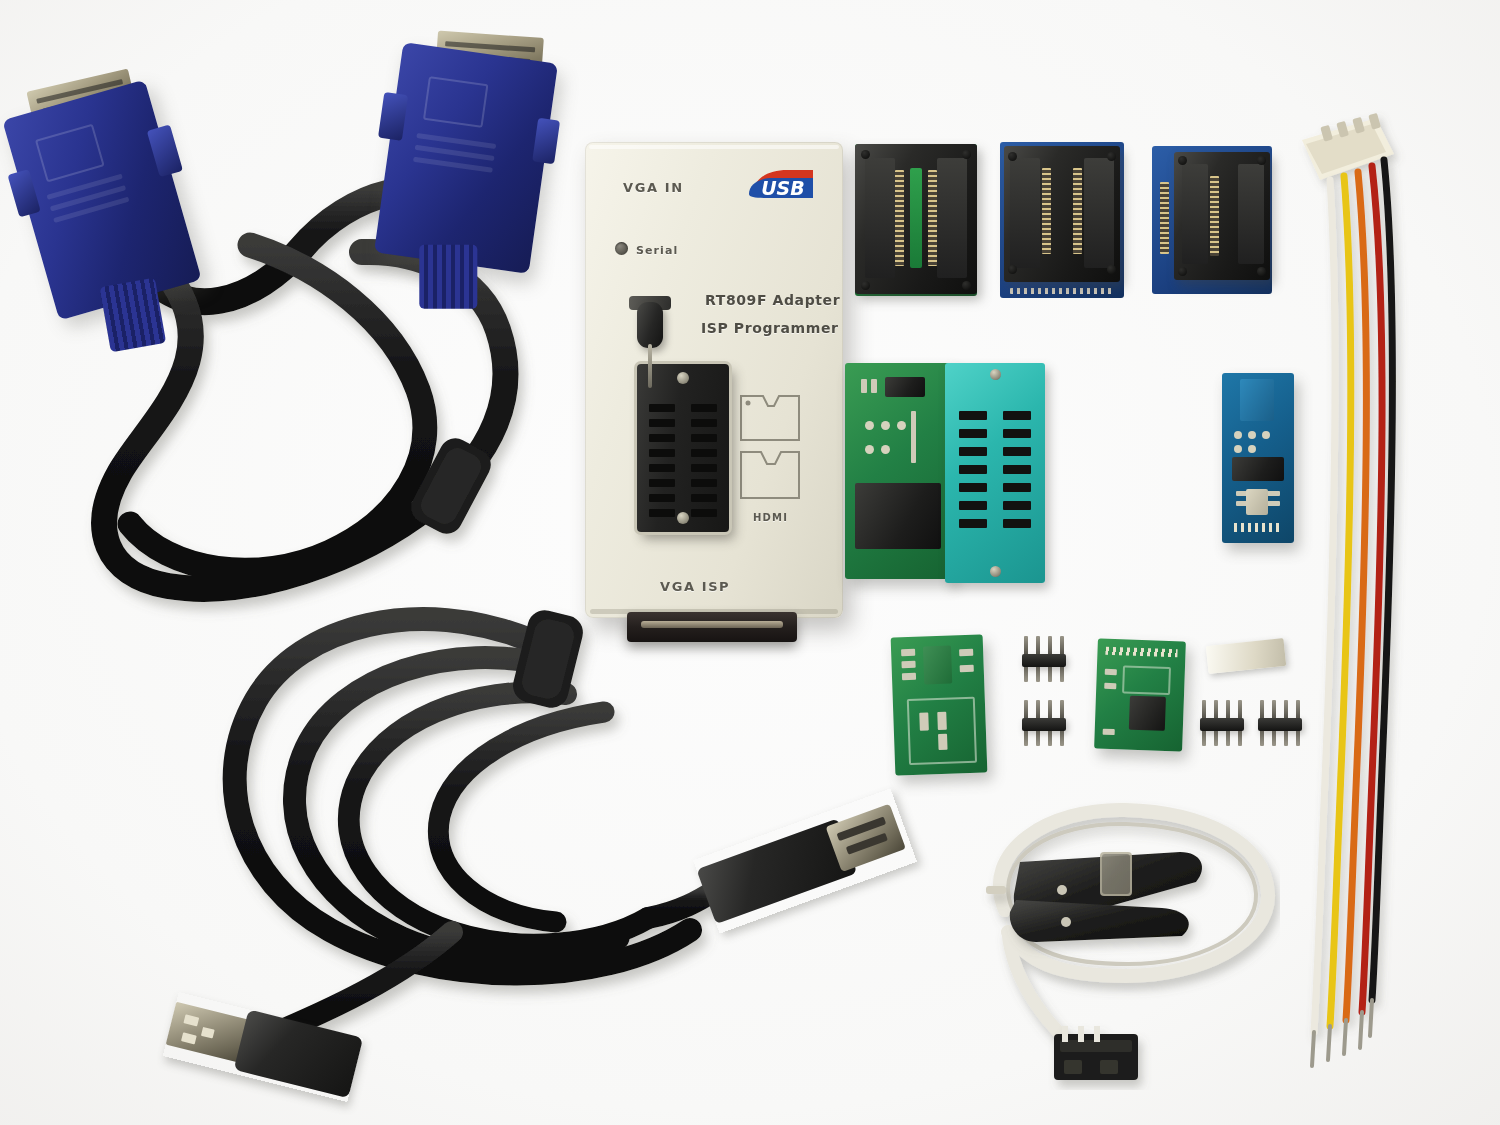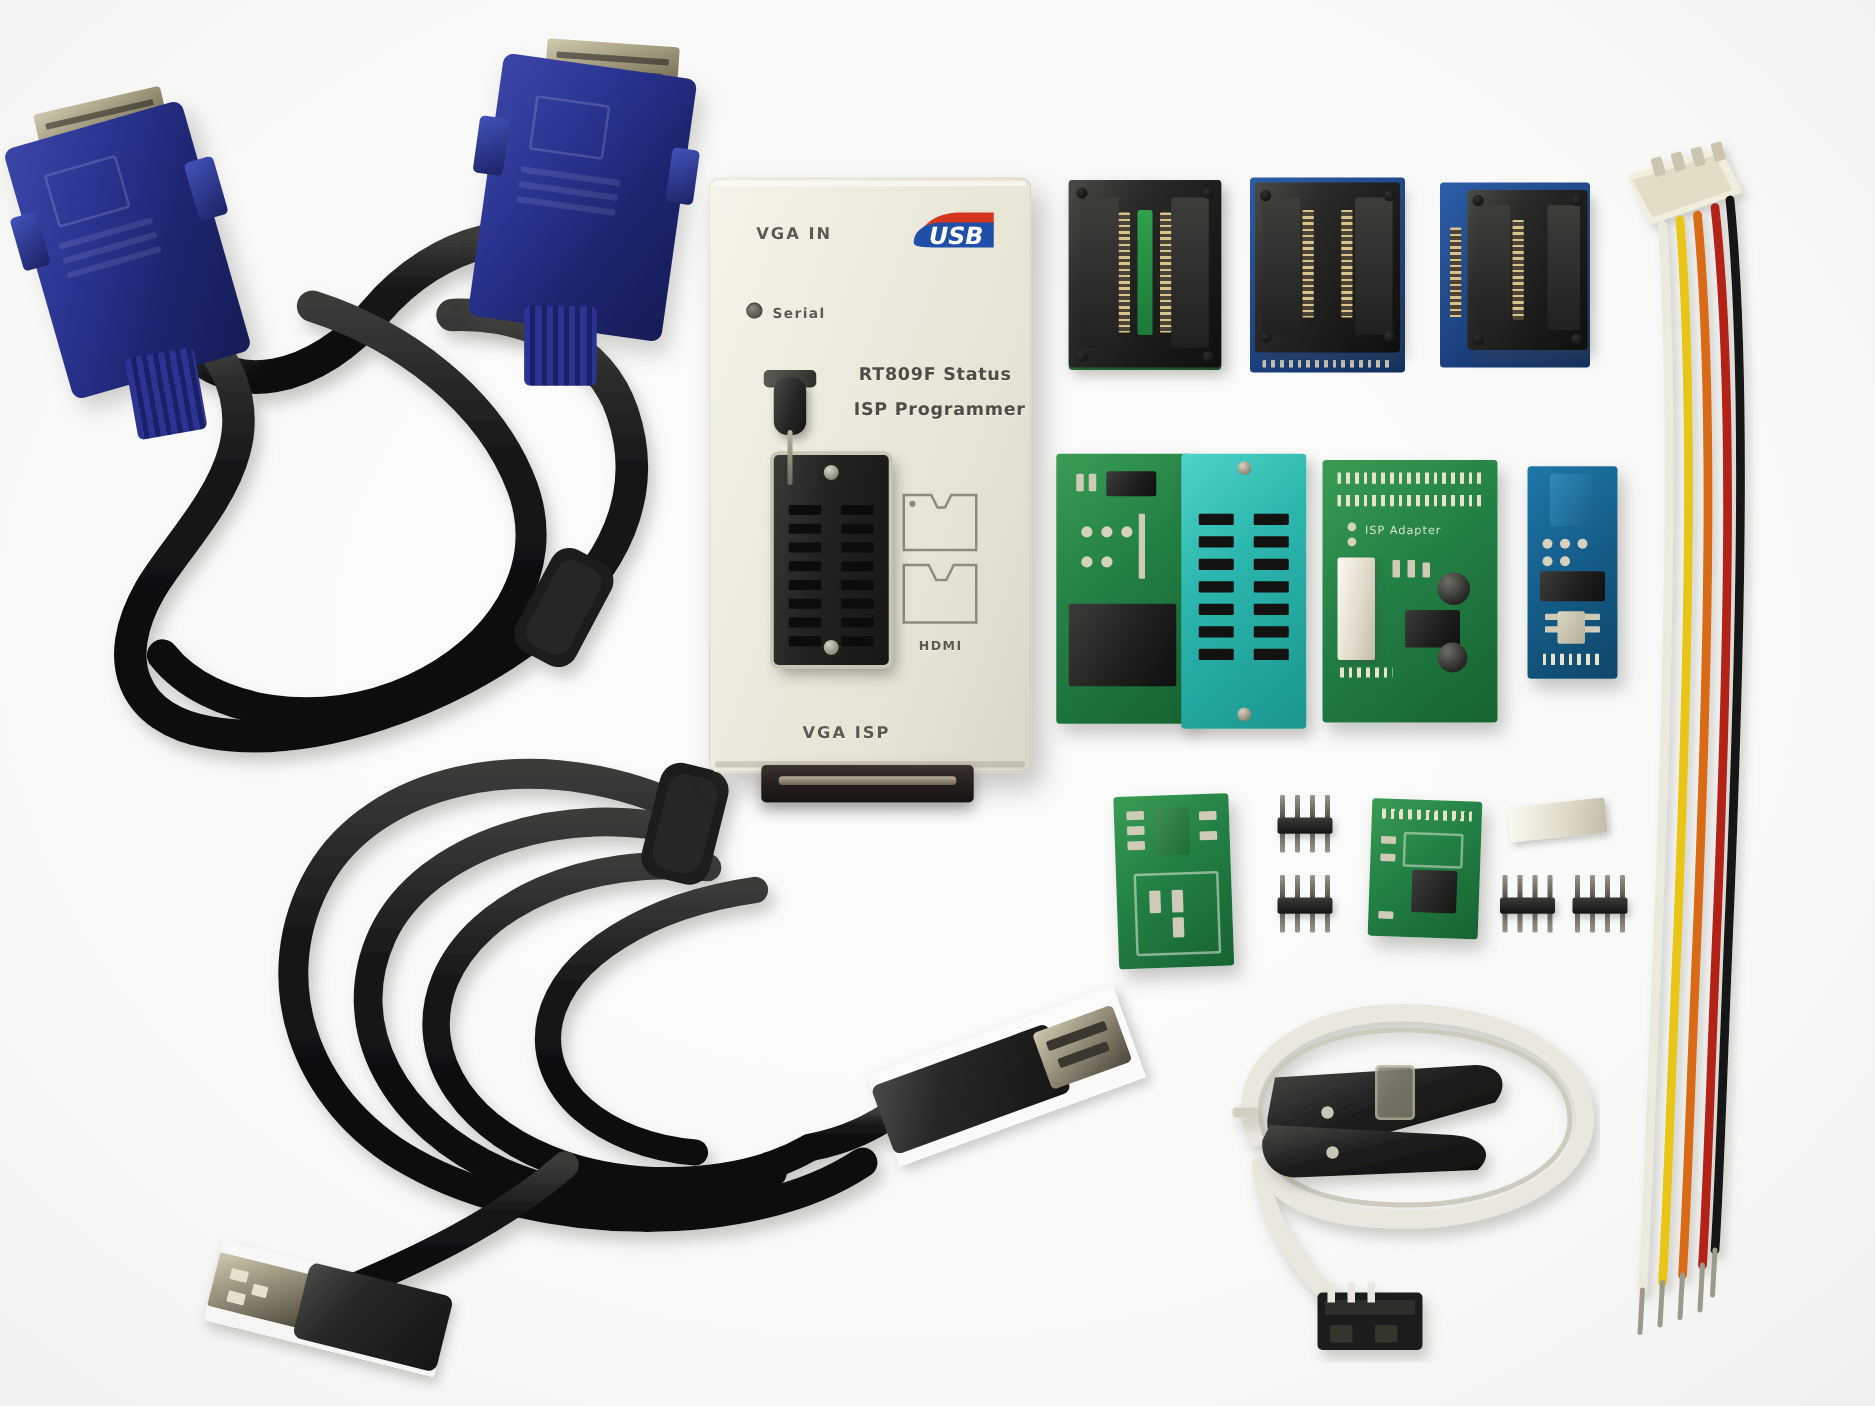--- a/index.html
+++ b/index.html
@@ -49,21 +49,21 @@
     border-radius:3px;
   }
   .vga-strain{
     position:absolute;
     background:repeating-linear-gradient(90deg,#2b3493 0 5px,#1a2166 5px 9px);
     border-radius:5px;
   }
 
   
   #programmer{
-    left:567px;top:142px;width:258px;height:476px;
+    left:585px;top:142px;width:258px;height:476px;
     background:linear-gradient(110deg,#f6f4ea 0%,#eeecdf 30%,#e6e3d4 70%,#d9d6c6 100%);
     border-radius:8px;
     box-shadow:8px 12px 22px rgba(80,78,70,.32), inset 0 0 0 1px rgba(0,0,0,.07);
     text-align:center;
   }
   #programmer .edge-top{
     position:absolute;left:4px;right:4px;top:3px;height:4px;
     background:rgba(255,255,255,.55);border-radius:3px;
   }
   #programmer .edge-bottom{
@@ -330,21 +330,21 @@
       <svg width="78" height="40" viewBox="0 0 78 40">
         <path d="M10,26 C14,12 28,6 44,6 L70,6 L70,16 L44,16 C34,16 26,20 23,28 Z" fill="#d4361f"></path>
         <path d="M6,30 C6,20 16,14 30,14 L70,14 L70,34 L30,34 C16,34 6,34 6,30 Z" fill="#1f4fa8"></path>
         <text x="40" y="31" font-family="DejaVu Sans, sans-serif" font-size="19" font-weight="bold" font-style="italic" fill="#ffffff" text-anchor="middle">USB</text>
       </svg>
     </div>
 
     <div id="status-led"></div>
     <div id="lbl-status" class="case-label">Serial</div>
 
-    <div id="model-line1" class="case-label">RT809F Status</div>
+    <div id="model-line1" class="case-label">RT809F Adapter</div>
     <div id="model-line2" class="case-label">ISP Programmer</div>
 
     <div id="hdmi-icon">
       <svg width="66" height="116" viewBox="0 0 66 116" fill="none" stroke="#8e8b7d" stroke-width="2">
         <path d="M4,6 L26,6 L31,16 L37,16 L42,6 L62,6 L62,50 L4,50 Z"></path>
         <circle cx="11" cy="13" r="2.5" fill="#8e8b7d" stroke="none"></circle>
         <path d="M4,62 L24,62 L30,74 L38,74 L44,62 L62,62 L62,108 L4,108 Z"></path>
       </svg>
     </div>
     <div id="lbl-hdmi" class="case-label">HDMI</div>
@@ -450,36 +450,20 @@
       <div class="tslot" style="right:14px;top:102px;width:28px;"></div>
       <div class="tslot" style="left:14px;top:120px;width:28px;"></div>
       <div class="tslot" style="right:14px;top:120px;width:28px;"></div>
       <div class="tslot" style="left:14px;top:138px;width:28px;"></div>
       <div class="tslot" style="right:14px;top:138px;width:28px;"></div>
       <div class="tslot" style="left:14px;top:156px;width:28px;"></div>
       <div class="tslot" style="right:14px;top:156px;width:28px;"></div>
     </div>
   </div>
 
-  <div class="abs" style="left:1058px;top:368px;width:140px;height:210px;">
-    <div class="board green abs" style="left:0;top:0;width:140px;height:210px;"></div>
-    <div class="hdrpins" style="left:12px;top:10px;width:116px;height:9px;"></div>
-    <div class="hdrpins" style="left:12px;top:28px;width:116px;height:9px;"></div>
-    <div class="silk" style="left:34px;top:52px;">ISP  Adapter</div>
-    <div class="white-conn" style="left:12px;top:78px;width:30px;height:82px;"></div>
-    <div class="chip" style="left:66px;top:120px;width:44px;height:30px;"></div>
-    <div class="cap-can" style="left:92px;top:90px;width:26px;height:26px;"></div>
-    <div class="cap-can" style="left:92px;top:146px;width:24px;height:24px;"></div>
-    <div class="smd" style="left:56px;top:80px;width:6px;height:14px;"></div>
-    <div class="smd" style="left:68px;top:80px;width:6px;height:14px;"></div>
-    <div class="smd" style="left:80px;top:82px;width:6px;height:12px;"></div>
-    <div class="hdrpins" style="left:14px;top:166px;width:42px;height:8px;"></div>
-    <div class="pad" style="left:20px;top:50px;width:7px;height:7px;"></div>
-    <div class="pad" style="left:20px;top:62px;width:7px;height:7px;"></div>
-  </div>
 
   <div class="abs" style="left:1222px;top:373px;width:72px;height:170px;">
     <div class="board blue-dk abs" style="left:0;top:0;width:72px;height:170px;"></div>
     <div class="chip" style="left:18px;top:6px;width:34px;height:42px;background:linear-gradient(120deg,#2e89bb,#1a5f89);"></div>
     <div class="contacts" style="left:4px;top:8px;width:12px;height:40px;"></div>
     <div class="contacts" style="right:4px;top:8px;width:12px;height:40px;"></div>
     <div class="pad" style="left:12px;top:58px;width:8px;height:8px;"></div>
     <div class="pad" style="left:26px;top:58px;width:8px;height:8px;"></div>
     <div class="pad" style="left:40px;top:58px;width:8px;height:8px;"></div>
     <div class="pad" style="left:12px;top:72px;width:8px;height:8px;"></div>

